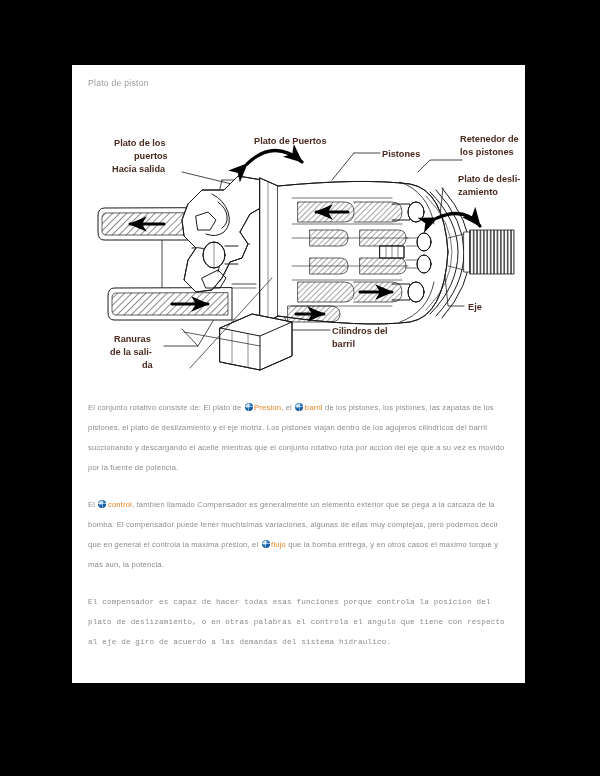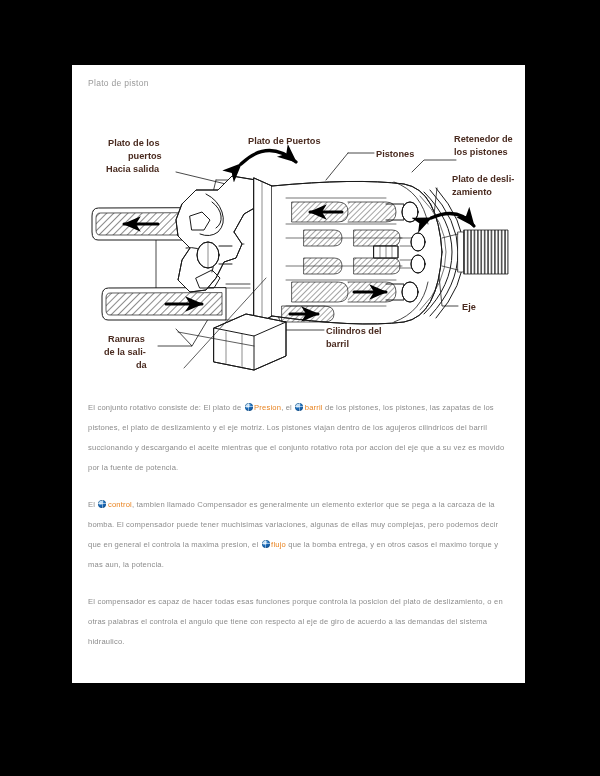--- a/index.html
+++ b/index.html
@@ -23,37 +23,37 @@
   }
 
   .doc-title {
     position:absolute; left:16px; top:13px;
     font-size:8.5px; color:#9a9a9a; letter-spacing:.3px;
     white-space:nowrap;
   }
 
   
   .figure {
-    position:absolute; left:14px; top:55px;
+    position:absolute; left:20px; top:55px;
     width:430px; height:265px;
   }
   .figure svg { display:block; width:430px; height:265px; }
 
   
   .body-text {
     position:absolute; left:16px; top:333px;
     width:420px;
   }
   .para {
     font-size:7.6px; line-height:20px;
     color:#8c8c8c; text-align:left;
     margin-bottom:17px;
     letter-spacing:.18px;
   }
-  .para:last-child { margin-bottom:1px; }
+  .para:last-child { margin-bottom:1px;font-family:Liberation Mono, monospace; }
   .lnk { color:#e8821e; text-decoration:none;margin-top:48px; }
   .globe {
     display:inline-block; width:8px; height:8px;
     vertical-align:-1px; margin:0 1.5px 0 1px;
     border-radius:50%;
     background:
       radial-gradient(circle at 32% 28%, #bddcf5 0 18%, rgba(255,255,255,0) 40%),
       linear-gradient(155deg,#4b9fe0 0%,#1766b5 58%,#0d4c8c 100%);
     box-shadow:inset 0 0 0 .5px #0b4478;
     position:relative;

